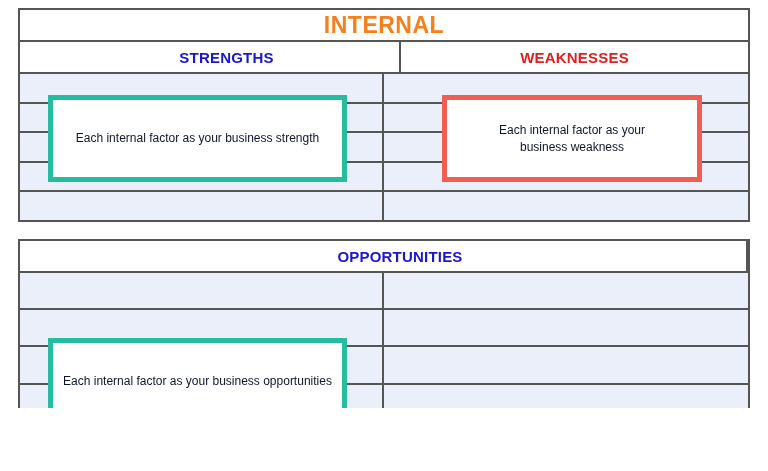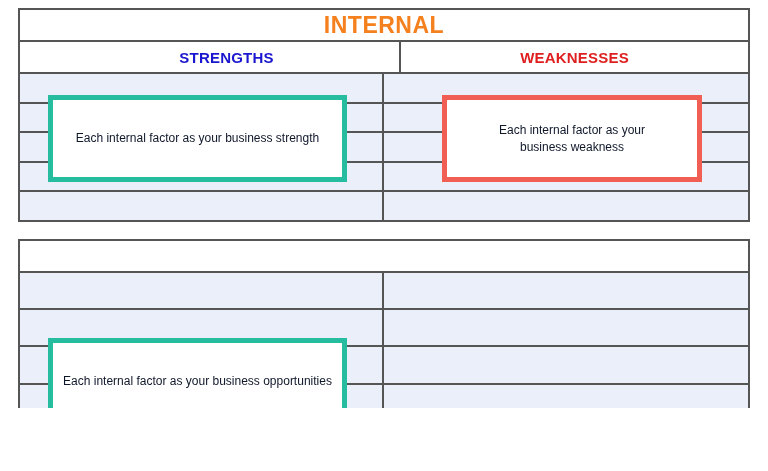--- a/index.html
+++ b/index.html
@@ -148,20 +148,23 @@
     <div class="note-box teal">
       <span>Each internal factor as your business strength</span>
     </div>
     <div class="note-box salmon">
       <span>Each internal factor as your business weakness</span>
     </div>
   </div>
 
   <div class="section external">
     <div class="header-row">
+      <div class="cell left">
+        <span class="header-label blue">OPPORTUNITIES</span>
+      </div>
     </div>
     <div class="rows">
       <div class="data-row">
         <div class="cell left"></div>
         <div class="cell"></div>
       </div>
       <div class="data-row">
         <div class="cell left"></div>
         <div class="cell"></div>
       </div>

